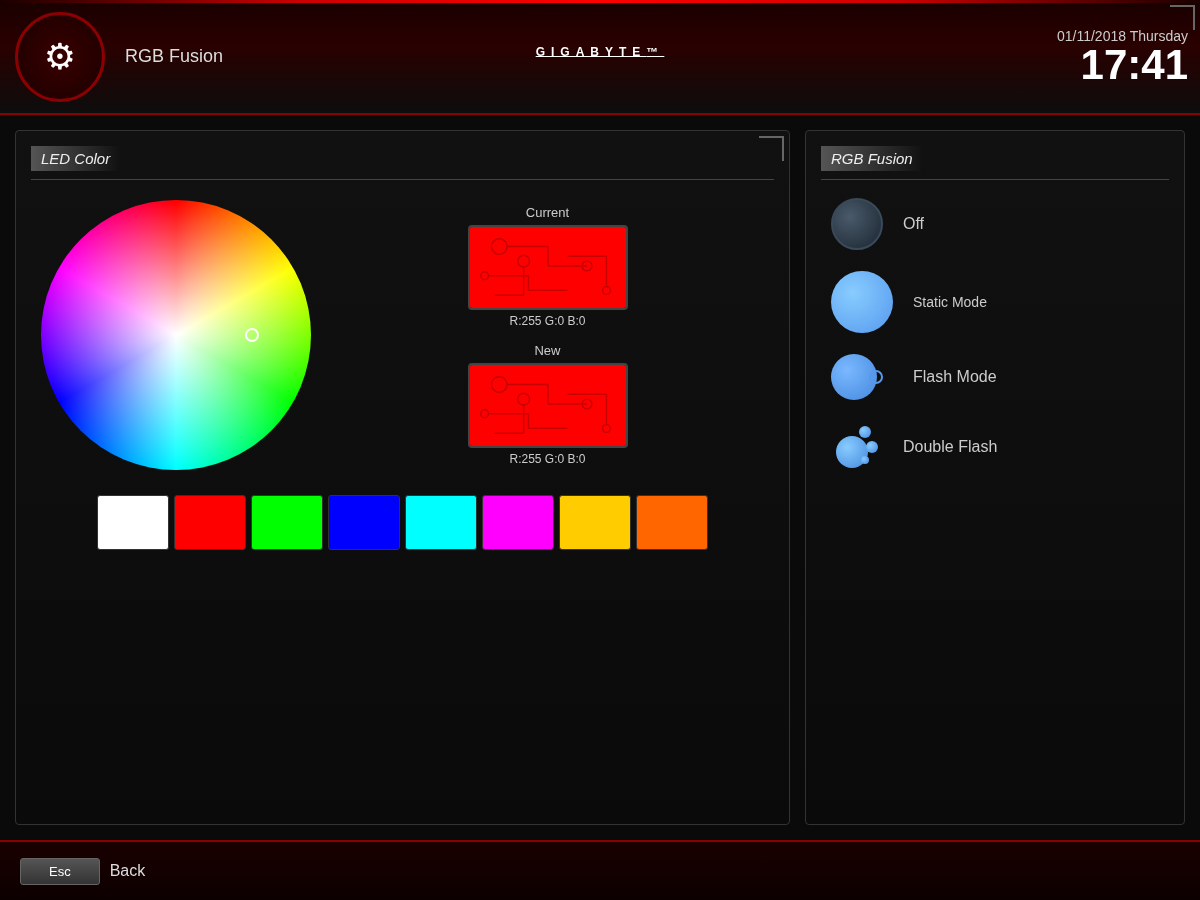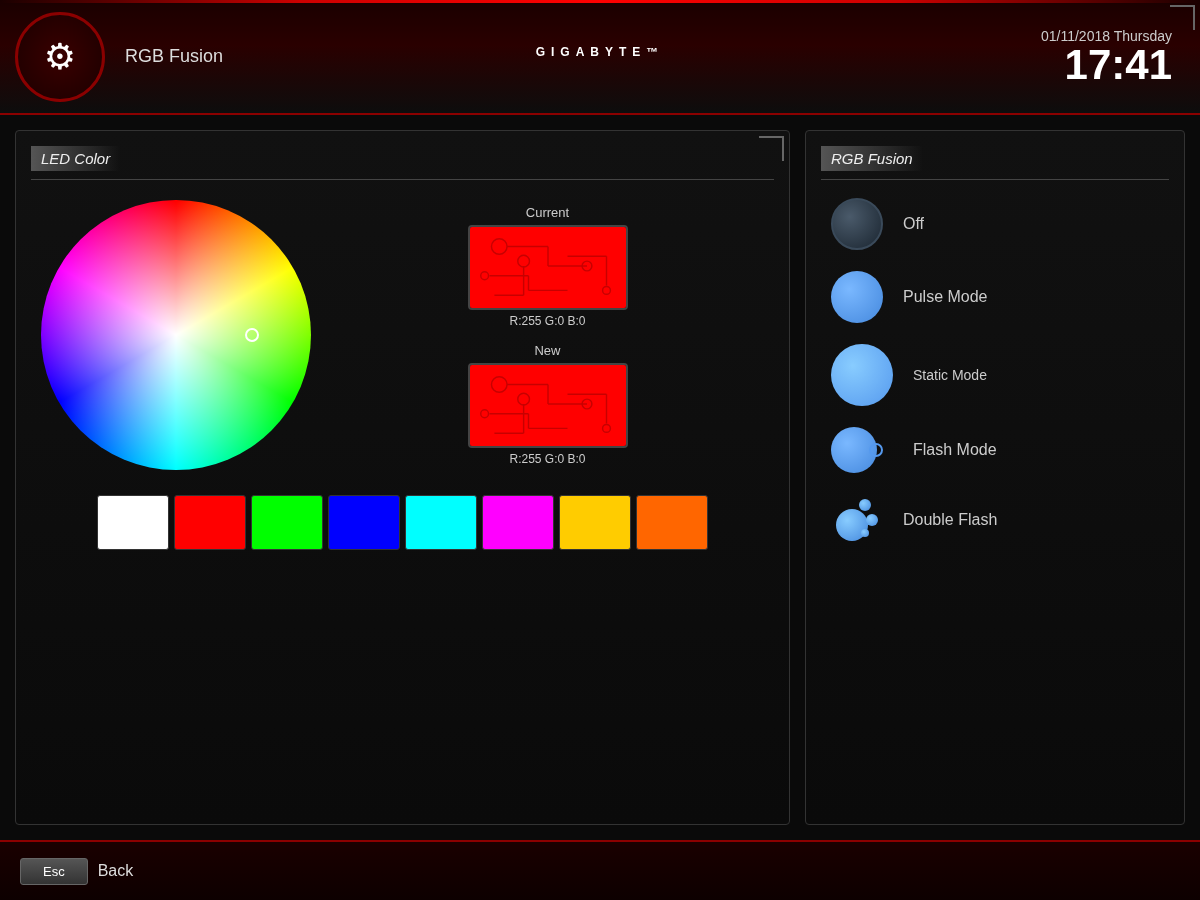--- a/index.html
+++ b/index.html
@@ -35,41 +35,42 @@
       left: 50%;
       transform: translate(-50%, -50%);
       font-size: 28px;
       font-weight: bold;
       letter-spacing: 6px;
       color: #fff;
     }
     .top-bar-logo span {
       font-size: 12px;
       vertical-align: super;
+      text-decoration: underline;
     }
     .gear-container {
       width: 90px;
       height: 90px;
       border-radius: 50%;
       background: radial-gradient(circle, #3a0000, #1a0000);
       border: 3px solid #8b0000;
       display: flex;
       align-items: center;
       justify-content: center;
       margin-left: 15px;
       font-size: 36px;
     }
     .rgb-fusion-label {
       margin-left: 20px;
       font-size: 18px;
       color: #ddd;
     }
     .datetime {
       position: absolute;
-      right: 28px;
+      right: 12px;
       top: 50%;
       transform: translateY(-50%);
       text-align: right;
     }
     .datetime .date {
       font-size: 14px;
       color: #ccc;
     }
     .datetime .time {
       font-size: 42px;
@@ -321,21 +322,21 @@
       display: flex;
       align-items: center;
       padding: 0 20px;
     }
     .esc-btn {
       background: linear-gradient(180deg, #555, #333);
       border: 1px solid #666;
       border-radius: 3px;
       color: #fff;
       font-size: 13px;
-      padding: 5px 22px;
+      padding: 5px 28px;
       margin-right: 10px;
       cursor: pointer;
     }
     .back-label {
       font-size: 16px;
       color: #ddd;
     }
 
     
     .corner-decoration {
@@ -457,24 +458,20 @@
       <div class="panel-title-bg">RGB Fusion</div>
     </div>
 
     <div class="rgb-fusion-options">
 
       <div class="mode-item">
         <div class="mode-circle circle-off"></div>
         <span class="mode-label">Off</span>
       </div>
 
-      <div class="mode-item">
-        <div class="mode-circle circle-pulse"></div>
-        <span class="mode-label">Pulse Mode</span>
-      </div>
 
 
       <div class="mode-item">
         <div class="mode-circle circle-static"></div>
         <span class="mode-label large">Static Mode</span>
       </div>
 
       <div class="mode-item flash-mode-item">
         <div style="display:flex; align-items:center; width:72px; margin-right:10px; flex-shrink:0;">
           <div class="mode-circle circle-flash" style="margin-right:0;"></div>

